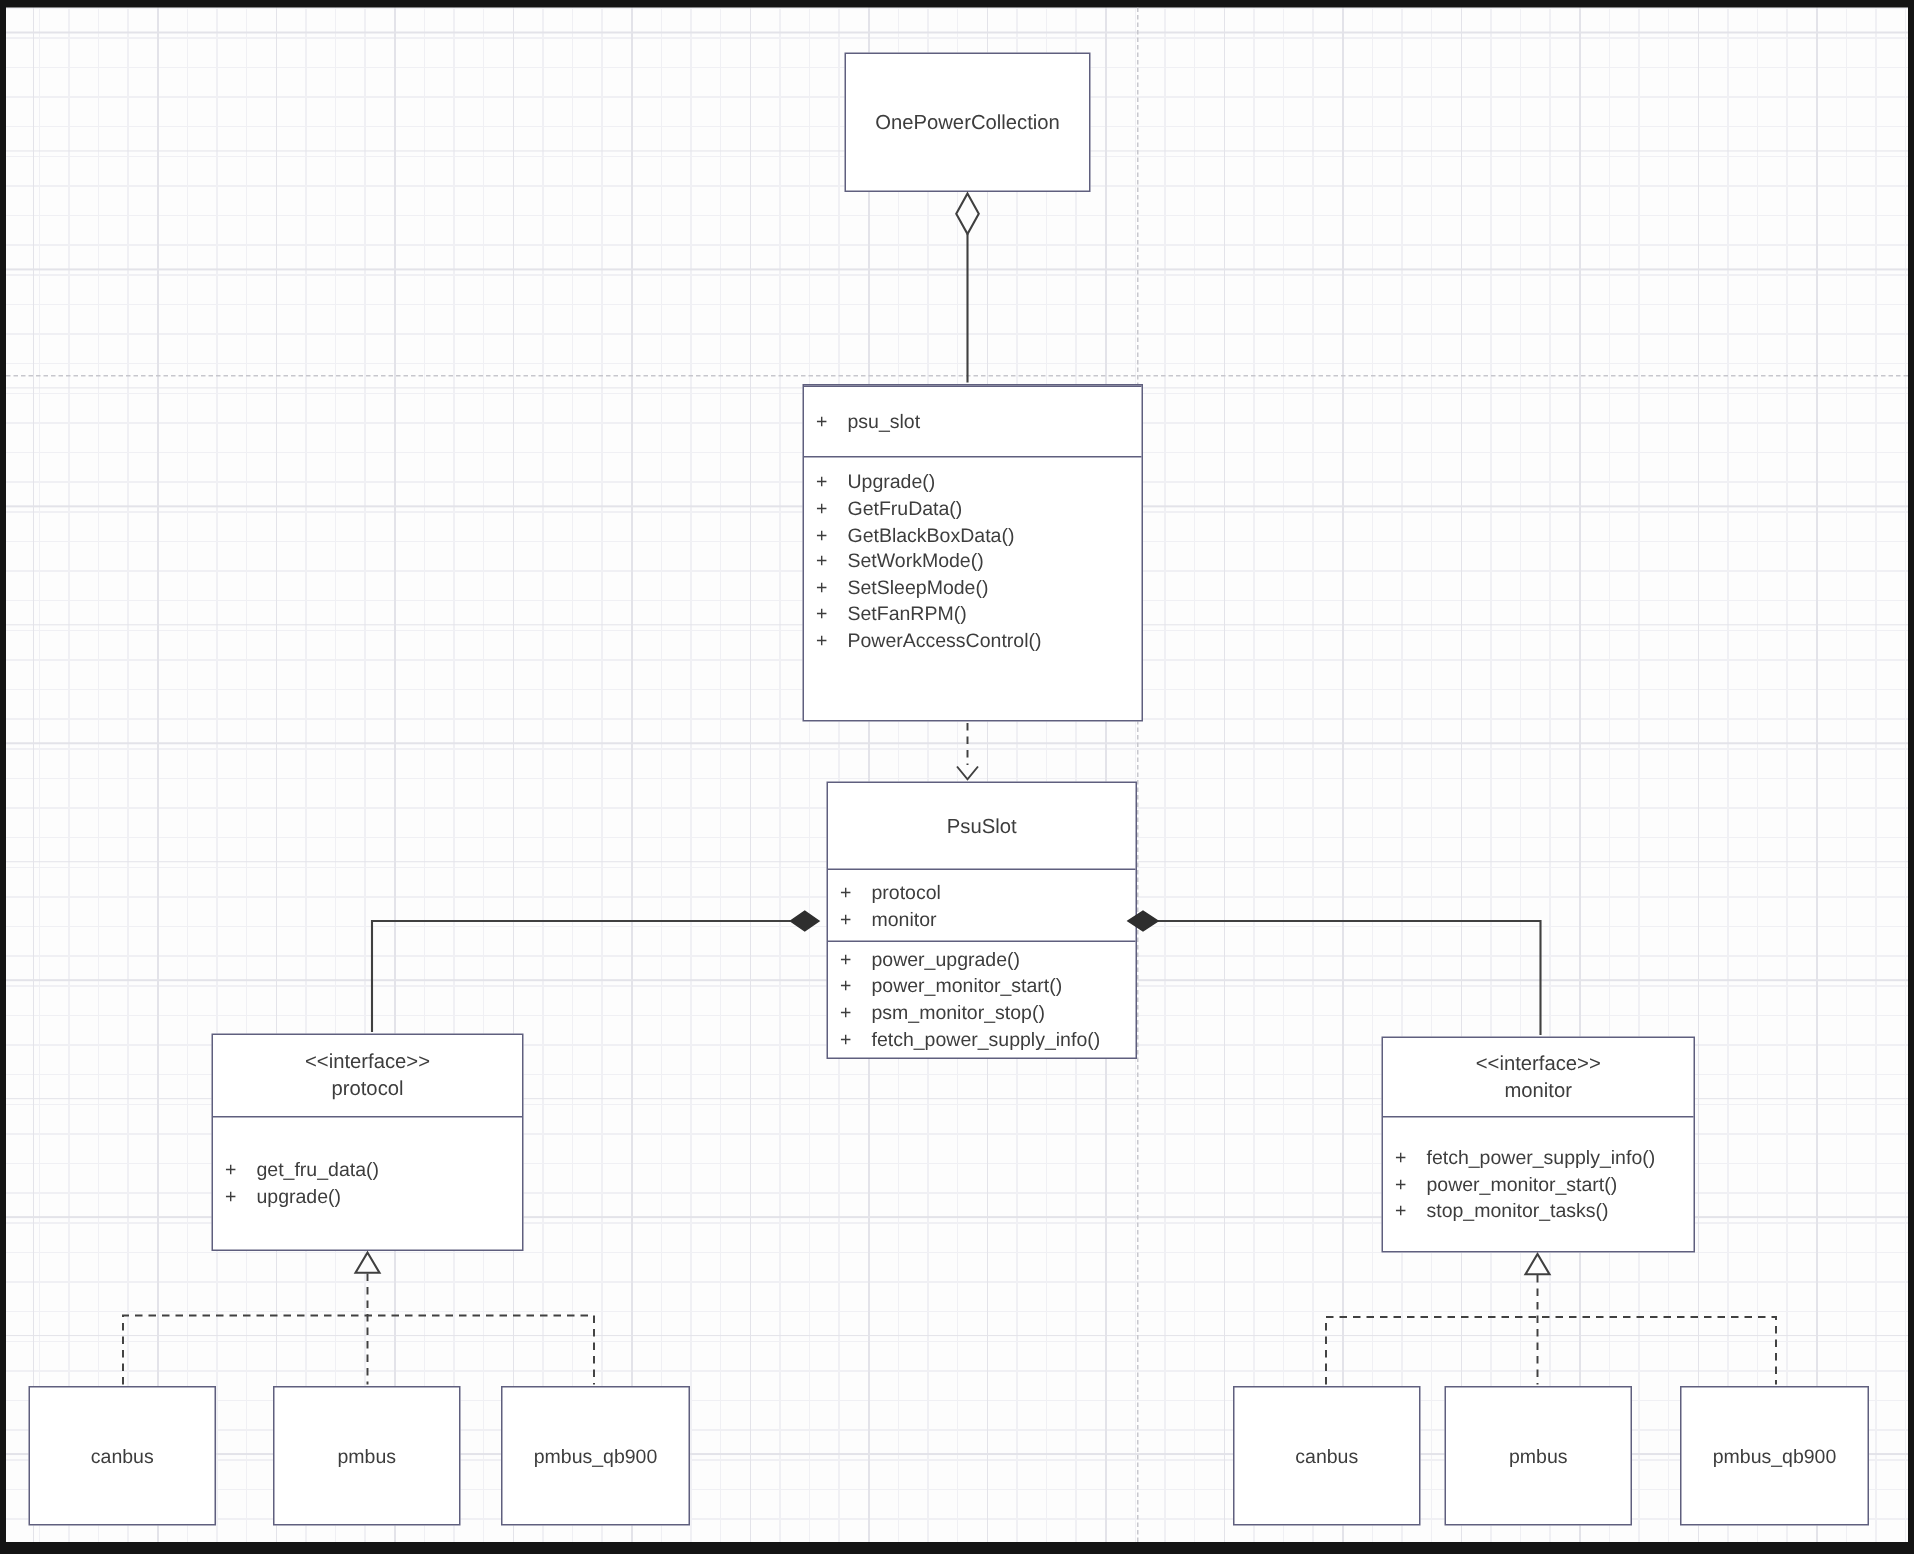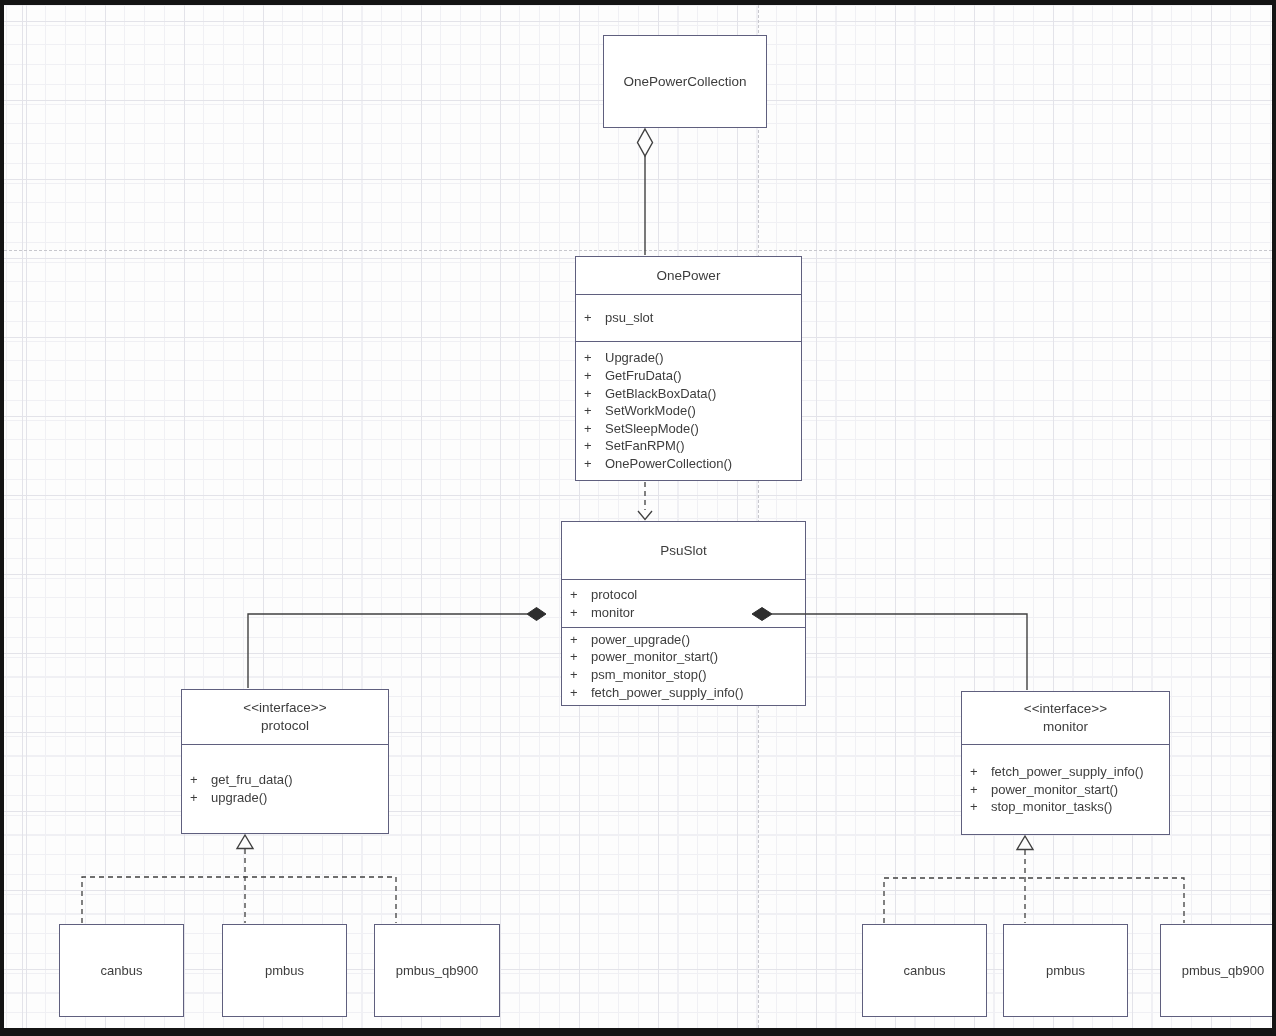--- a/index.html
+++ b/index.html
@@ -28,21 +28,20 @@
   .connectors .filled{fill:#2e2e2e;stroke:#2e2e2e;stroke-width:1;}
   .connectors .hollow{fill:#fdfdfd;stroke:#404040;stroke-width:1.4;}
   .connectors .open{fill:none;stroke:#404040;stroke-width:1.3;}
 
   .uml-class{
     position:absolute;
     background:#fff;
     border:1.4px solid #5f5f7e;
     box-sizing:border-box;
     z-index:2;
-    margin-left:40px;
   }
   .uml-title{
     display:flex;flex-direction:column;align-items:center;justify-content:center;
     font-size:13.5px;line-height:18px;text-align:center;
     box-sizing:border-box;
   }
   .compart{
     border-top:1.4px solid #5f5f7e;
     display:flex;flex-direction:column;justify-content:center;
     padding-left:8px;box-sizing:border-box;overflow:hidden;
@@ -57,21 +56,20 @@
 <div class="frame">
 
   <div class="pagebreak-v"></div>
   <div class="pagebreak-h"></div>
 
   <div class="uml-class" style="left:559px;top:30px;width:164px;height:93px">
     <div class="uml-title full">OnePowerCollection</div>
   </div>
 
   <div class="uml-class" style="left:531px;top:251px;width:227px;height:225px">
-    <div class="uml-title" style="height:37px">OnePower</div>
     <div class="compart" style="height:47px">
       <div class="row">
           <span class="v">+</span>
           <span>psu_slot</span>
         </div>
     </div>
     <div class="compart" style="height:139px">
       <div class="row">
           <span class="v">+</span>
           <span>Upgrade()</span>
@@ -91,26 +89,26 @@
       <div class="row">
           <span class="v">+</span>
           <span>SetSleepMode()</span>
         </div>
       <div class="row">
           <span class="v">+</span>
           <span>SetFanRPM()</span>
         </div>
       <div class="row">
           <span class="v">+</span>
-          <span>OnePowerCollection()</span>
-        </div>
-    </div>
-  </div>
-
-  <div class="uml-class" style="left:517px;top:516px;width:245px;height:185px">
+          <span>PowerAccessControl()</span>
+        </div>
+    </div>
+  </div>
+
+  <div class="uml-class" style="left:547px;top:516px;width:207px;height:185px">
     <div class="uml-title" style="height:57px">PsuSlot</div>
     <div class="compart" style="height:48px">
       <div class="row">
           <span class="v">+</span>
           <span>protocol</span>
         </div>
       <div class="row">
           <span class="v">+</span>
           <span>monitor</span>
         </div>

